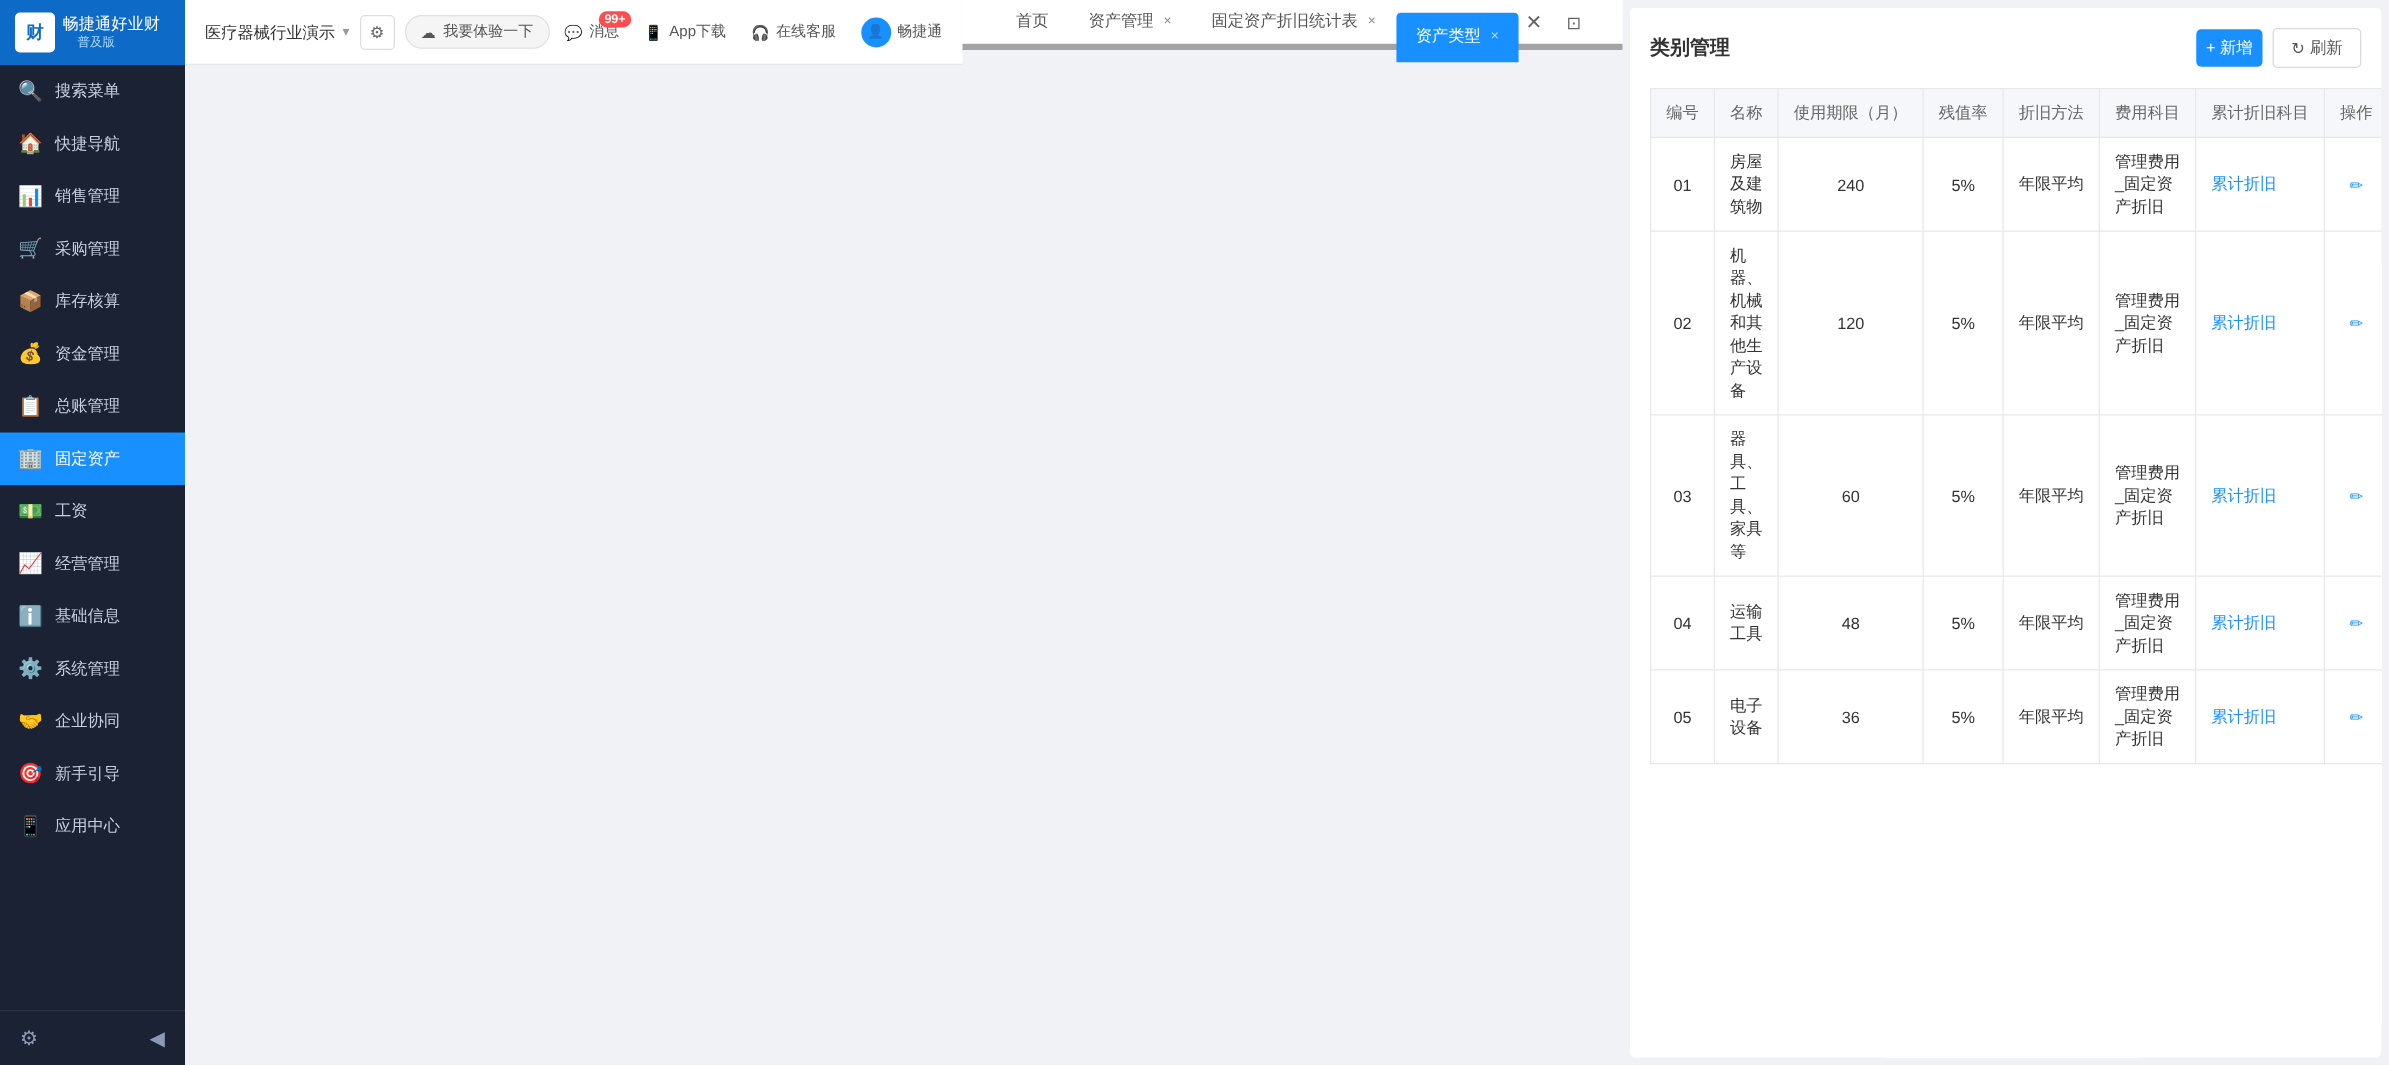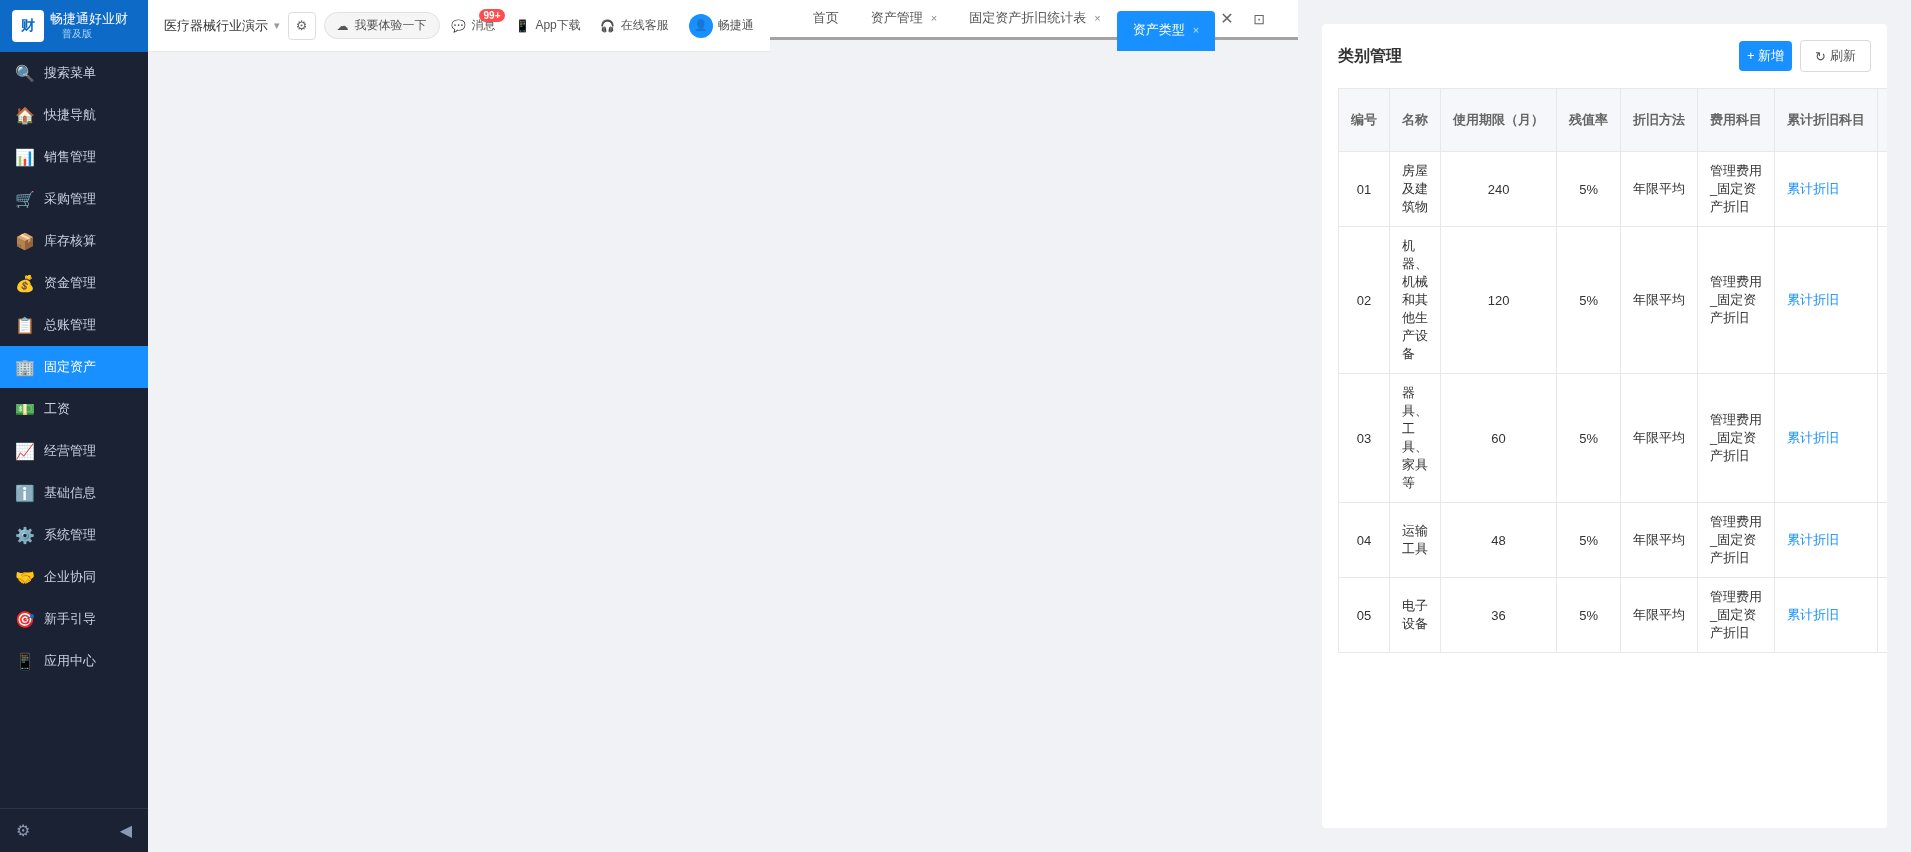--- a/index.html
+++ b/index.html
@@ -144,21 +144,21 @@
       justify-content: center;
       color: #fff;
       font-size: 11px;
     }
 
     
     .tabs-bar {
       background: #fff;
       display: flex;
       align-items: center;
-      border-bottom: 3px solid #a3a3a3;
+      border-bottom: 5px solid #a3a3a3;
       padding: 0 27px;
       height: 40px;
       gap: 0;
     }
     .tab {
       display: flex;
       align-items: center;
       gap: 6px;
       padding: 0 16px;
       height: 40px;
@@ -205,21 +205,21 @@
       justify-content: center;
       cursor: pointer;
       color: #666;
       font-size: 14px;
     }
 
     
     .content {
       flex: 1;
       background: #fff;
-      margin: 24px;
+      margin: 6px;
       border-radius: 4px;
       padding: 16px;
       overflow-y: auto;
     }
     .content-header {
       display: flex;
       align-items: center;
       justify-content: space-between;
       margin-bottom: 16px;
     }
@@ -261,24 +261,24 @@
     
     .data-table {
       width: 100%;
       border-collapse: collapse;
       font-size: 13px;
     }
     .data-table thead tr {
       background: #f5f7fa;
     }
     .data-table th {
-      padding: 22px 12px;
+      padding: 10px 12px;
       text-align: center;
       color: #666;
-      font-weight: 700;
+      font-weight: 400;
       border: 1px solid #e8e8e8;
       white-space: nowrap;
     }
     .data-table td {
       padding: 10px 12px;
       border: 1px solid #e8e8e8;
       color: #333;
       text-align: center;
     }
     .data-table td:nth-child(2) { text-align: left; }

